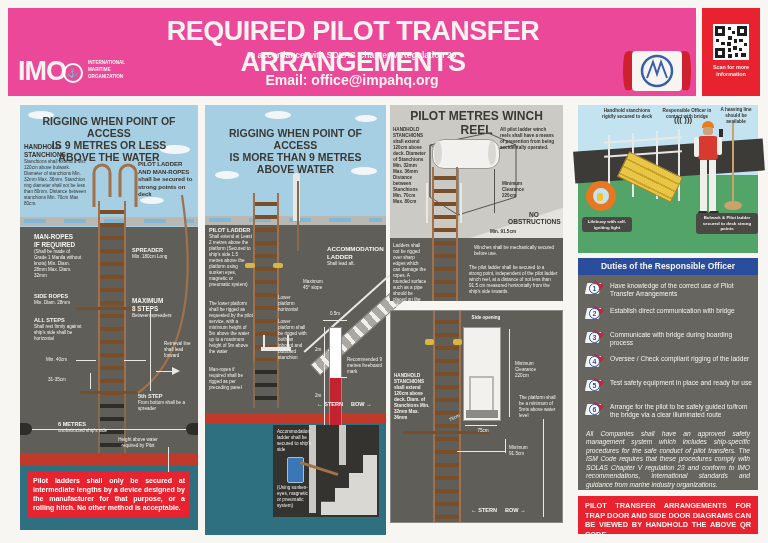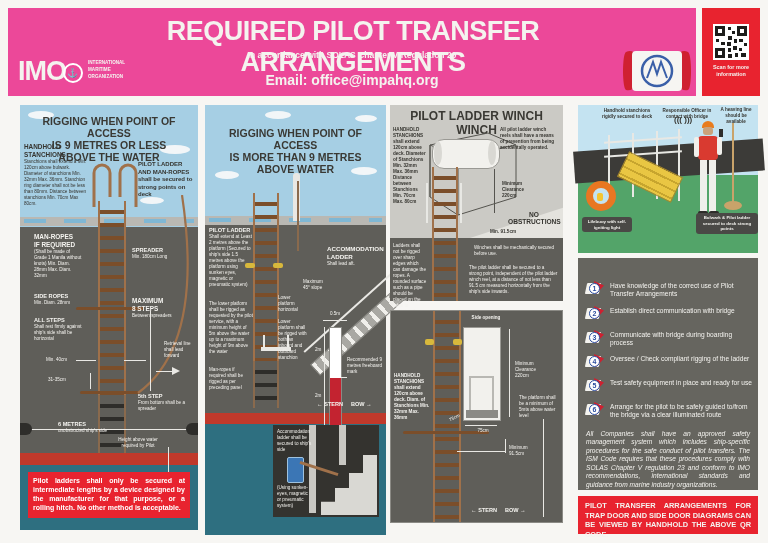--- a/index.html
+++ b/index.html
@@ -241,21 +241,21 @@
     <div class="abs" style="left:26px;top:42px;width:40px;height:3px;background:#a0714a;transform:rotate(18deg);"></div>
     <div class="abs w t45" style="left:4px;top:4px;width:40px;">Accommodation ladder shall be secured to ship's side</div>
     <div class="abs w t45" style="left:4px;top:60px;width:34px;">(Using sunken-eyes, magnetic or pneumatic system)</div>
   </div>
 </div>
 
 <div class="panel" style="left:390px;top:105px;width:173px;height:196px;background:#cbcac5;">
   <div class="abs" style="left:0;top:133px;width:173px;height:63px;background:#5f5e59;"></div>
   <div class="abs" style="left:80px;top:96px;width:93px;height:37px;background:#e4e3de;clip-path:polygon(0 100%,100% 18%,100% 100%);"></div>
 
-  <div class="ttl abs" style="left:10px;top:5px;width:153px;font-size:12px;">PILOT LADDER WINCH WINCH</div>
+  <div class="ttl abs" style="left:10px;top:5px;width:153px;font-size:12px;">PILOT METRES WINCH REEL</div>
 
   <svg class="abs" style="left:28px;top:22px;" width="100" height="95" viewBox="0 0 100 95">
     <path d="M12,18 L70,6 L98,18 L98,70 L40,88 L12,70 Z M12,18 L40,30 L40,88 M40,30 L98,18 M12,18 L12,70" fill="none" stroke="#55544f" stroke-width="1"></path>
   </svg>
   <div class="abs" style="left:42px;top:34px;width:66px;height:28px;background:#f2f1ed;border-radius:12px;border:1px solid #9a9994;"></div>
   <div class="abs" style="left:44px;top:36px;width:8px;height:24px;background:#d9d8d3;border-radius:50%;"></div>
   <div class="abs" style="left:98px;top:36px;width:8px;height:24px;background:#d9d8d3;border-radius:50%;"></div>
 
   <div class="ladder" style="left:42px;top:62px;width:22px;height:134px;"></div>
   <div class="post" style="left:36px;top:78px;height:40px;"></div>
@@ -336,20 +336,23 @@
   <div class="abs" style="left:146px;top:96px;width:18px;height:9px;background:#c9a36a;border-radius:50%;"></div>
 
   <div class="abs d t45" style="left:20px;top:3px;width:58px;font-weight:bold;text-align:center;">Handhold stanchions rigidly secured to deck</div>
   <div class="abs d t45" style="left:82px;top:3px;width:54px;font-weight:bold;text-align:center;">Responsible Officer in contact with bridge</div>
   <div class="abs d t45" style="left:138px;top:2px;width:40px;font-weight:bold;text-align:center;">A heaving line should be available</div>
   <div class="lblbox" style="left:4px;top:112px;width:44px;">Lifebuoy with self-igniting light</div>
   <div class="lblbox" style="left:118px;top:108px;width:56px;">Bulwark &amp; Pilot ladder secured to deck strong points</div>
 </div>
 
 <div class="panel" style="left:578px;top:258px;width:180px;height:232px;background:#66655f;">
+  <div class="abs" style="left:0;top:0;width:180px;height:17px;background:#2b4d9e;">
+    <div class="abs w" style="left:0;top:3px;width:180px;text-align:center;font-size:8.5px;font-weight:bold;">Duties of the Responsible Officer</div>
+  </div>
 
   <div class="duty" style="top:23px;">
     <div class="flag">
         <div class="book"></div>
         <div class="pennant"></div>
         <span class="fnum">1</span>
       </div>
     <div class="dtxt">Have knowledge of the correct use of Pilot Transfer Arrangements</div>
   </div>
   <div class="duty" style="top:48px;">

